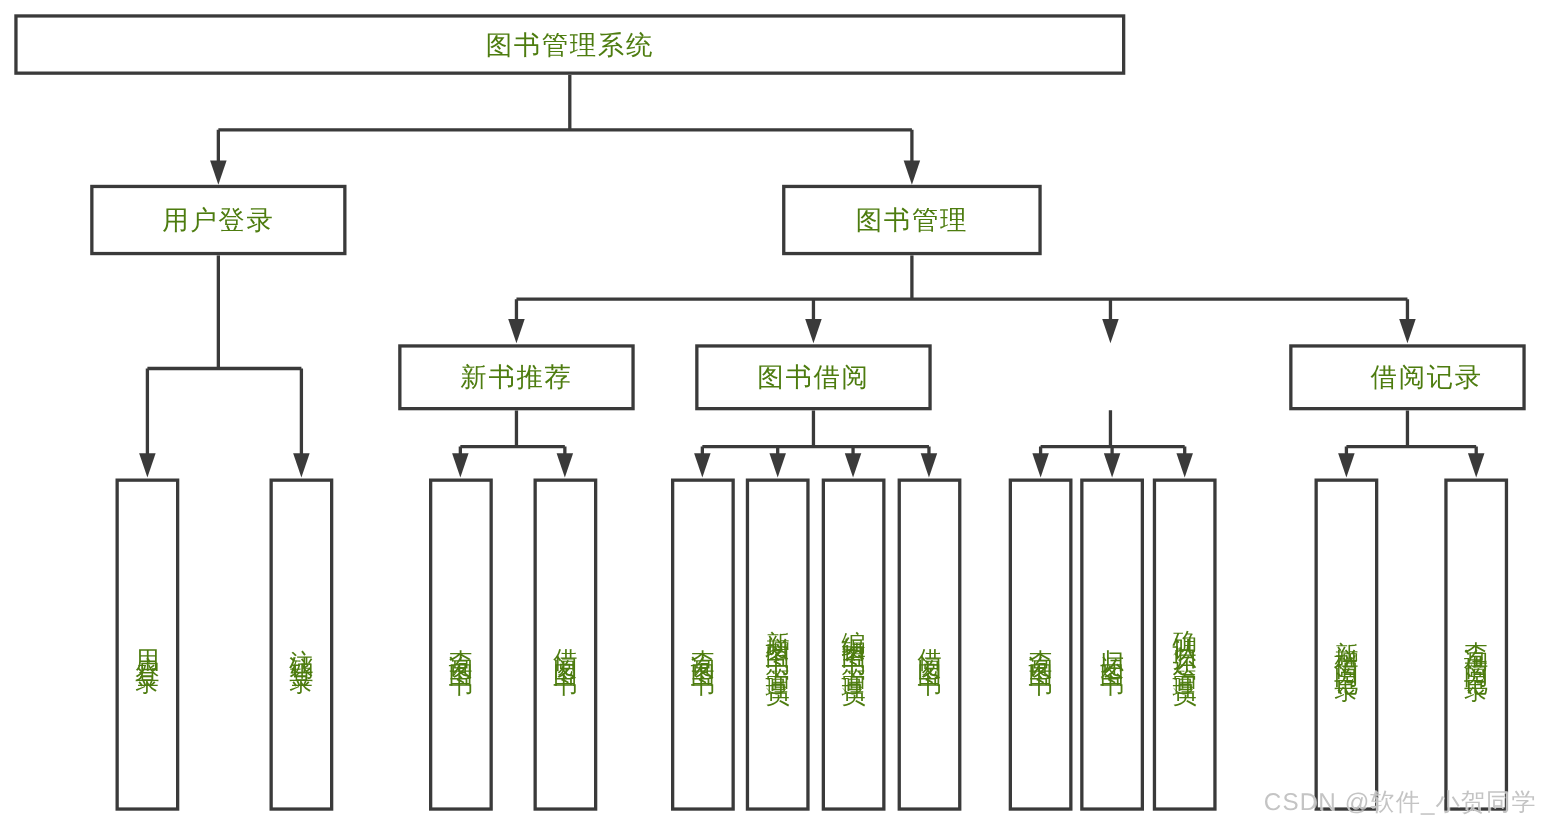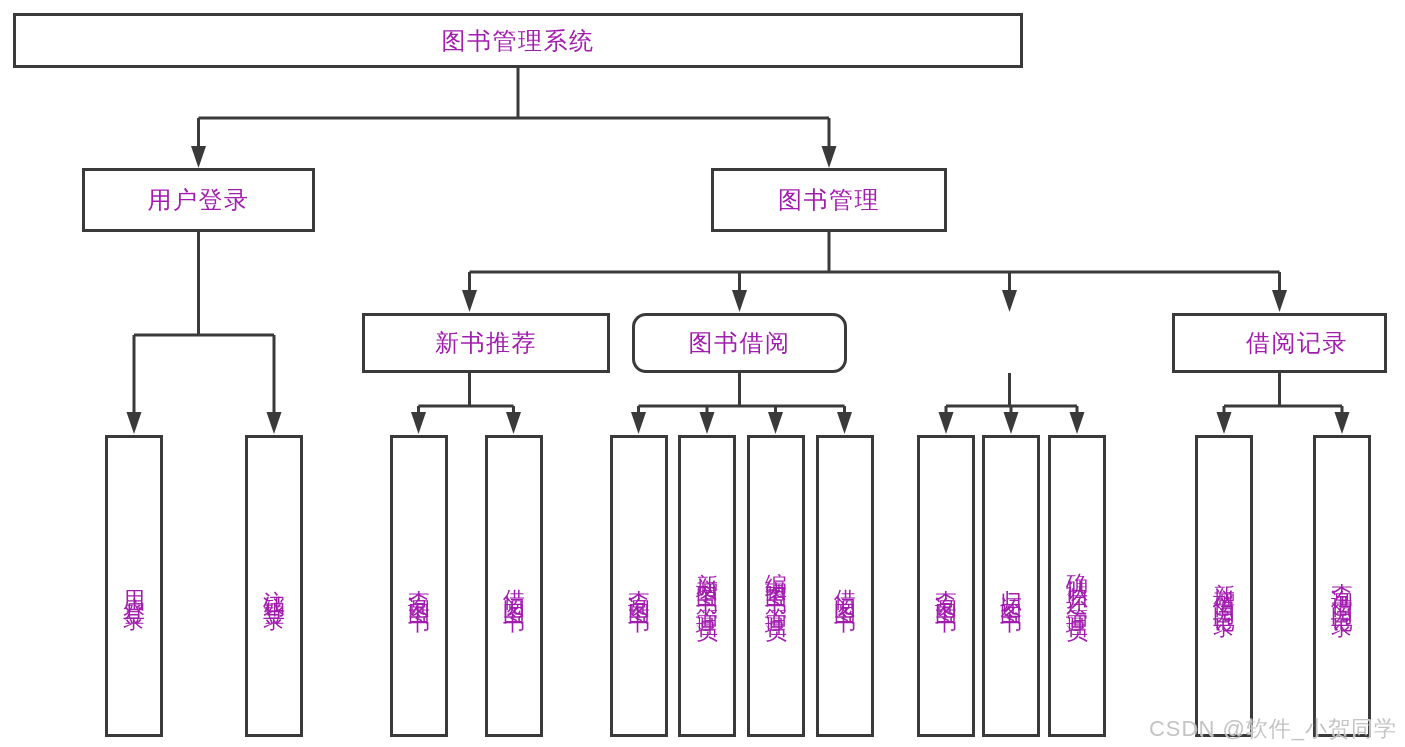--- a/index.html
+++ b/index.html
@@ -20,38 +20,38 @@
     width: 1405px; height: 747px;
   }
 
   .box {
     position: absolute;
     background: #ffffff;
     border: 3px solid #3a3a3a;
     display: flex;
     align-items: center;
     justify-content: center;
-    color: #a21caf;
+    color: #4d7c0f;
     z-index: 2;
   }
   .h-label { font-size: 24px; letter-spacing: 1.5px; white-space: nowrap; }
   .v-label span {
     writing-mode: vertical-rl;
     text-orientation: mixed;
     font-size: 22px;
     letter-spacing: 7px;
     line-height: 1;
   }
 
   
   .n-root        { left: 13px;   top: 13px;  width: 1010px; height: 55px; }
   .n-l2-0        { left: 82px;   top: 168px; width: 233px;  height: 64px; }
   .n-l2-1        { left: 711px;  top: 168px; width: 236px;  height: 64px; align-items: center; }
-  .n-l3-0        { left: 362px;  top: 313px; width: 248px;  height: 60px; }
-  .n-l3-1        { left: 632px;  top: 313px; width: 215px;  height: 60px; border-radius: 14px; }
+  .n-l3-0        { left: 362px;  top: 313px; width: 215px;  height: 60px; }
+  .n-l3-1        { left: 632px;  top: 313px; width: 215px;  height: 60px; }
   .n-l3-2        { left: 902px;  top: 313px; width: 215px;  height: 60px; }
   .n-l3-3        { left: 1172px; top: 313px; width: 215px;  height: 60px; padding-left: 35px; }
   .n-leaf        { top: 435px;  width: 58px; height: 302px; }
   .n-leaf-1  { left: 105px; }
   .n-leaf-2  { left: 245px; }
   .n-leaf-3  { left: 390px; }
   .n-leaf-4  { left: 485px; }
   .n-leaf-5  { left: 610px; }
   .n-leaf-6  { left: 678px; }
   .n-leaf-7  { left: 747px; }

